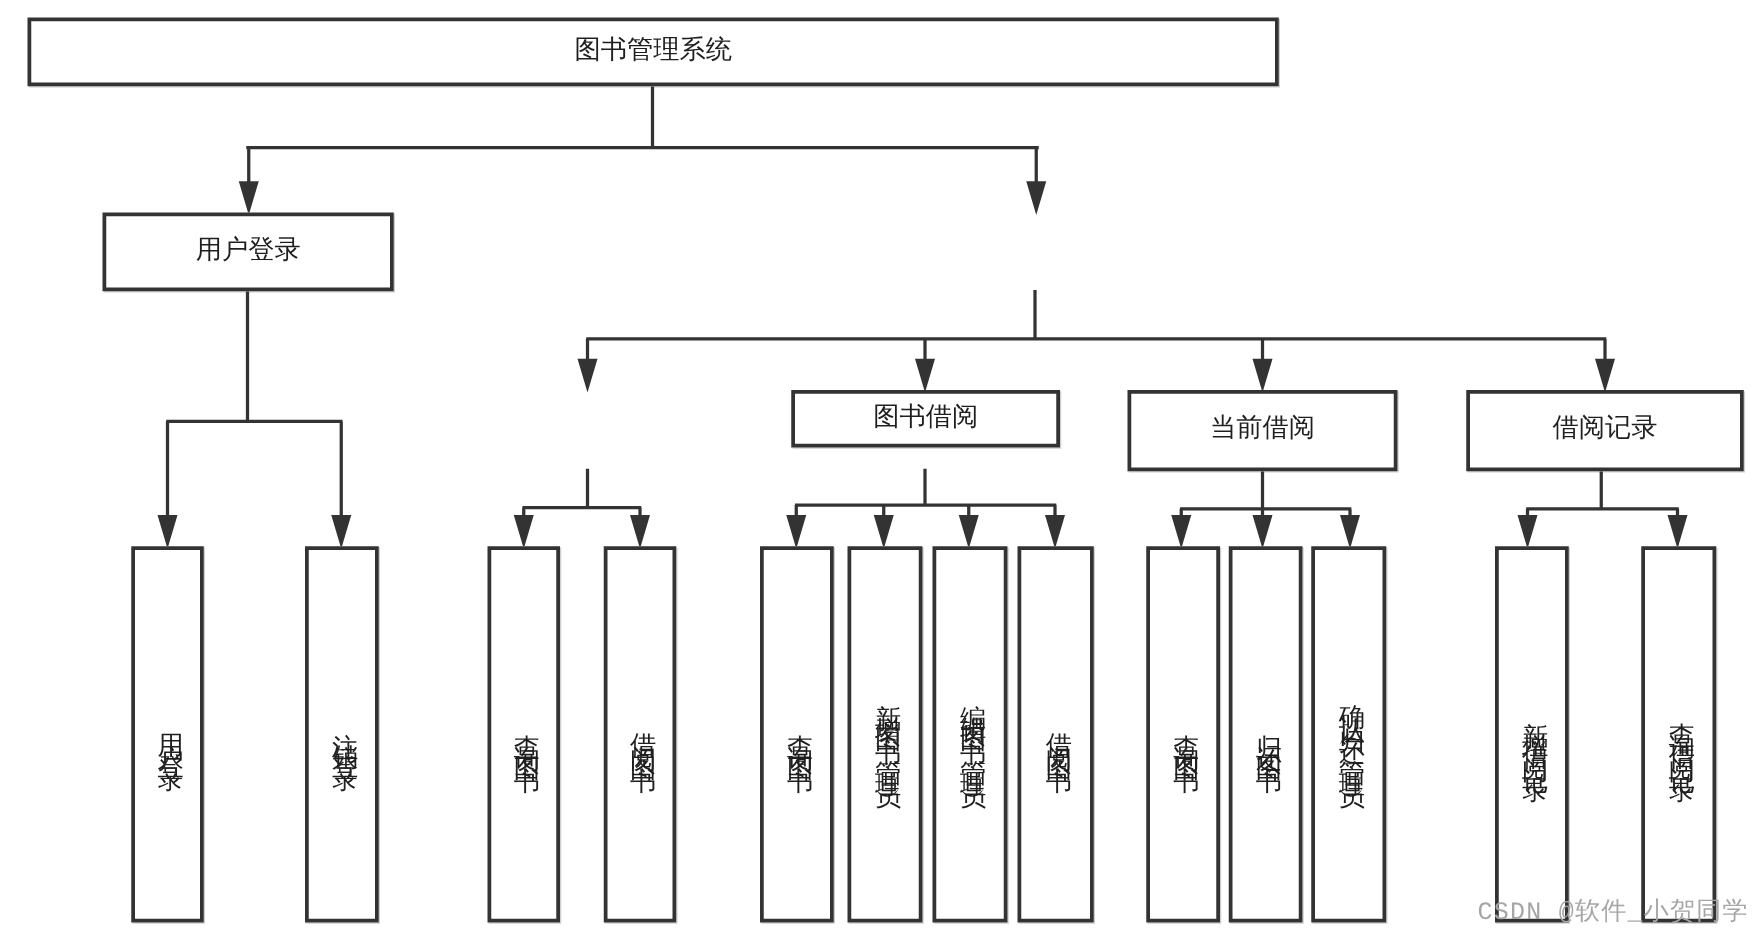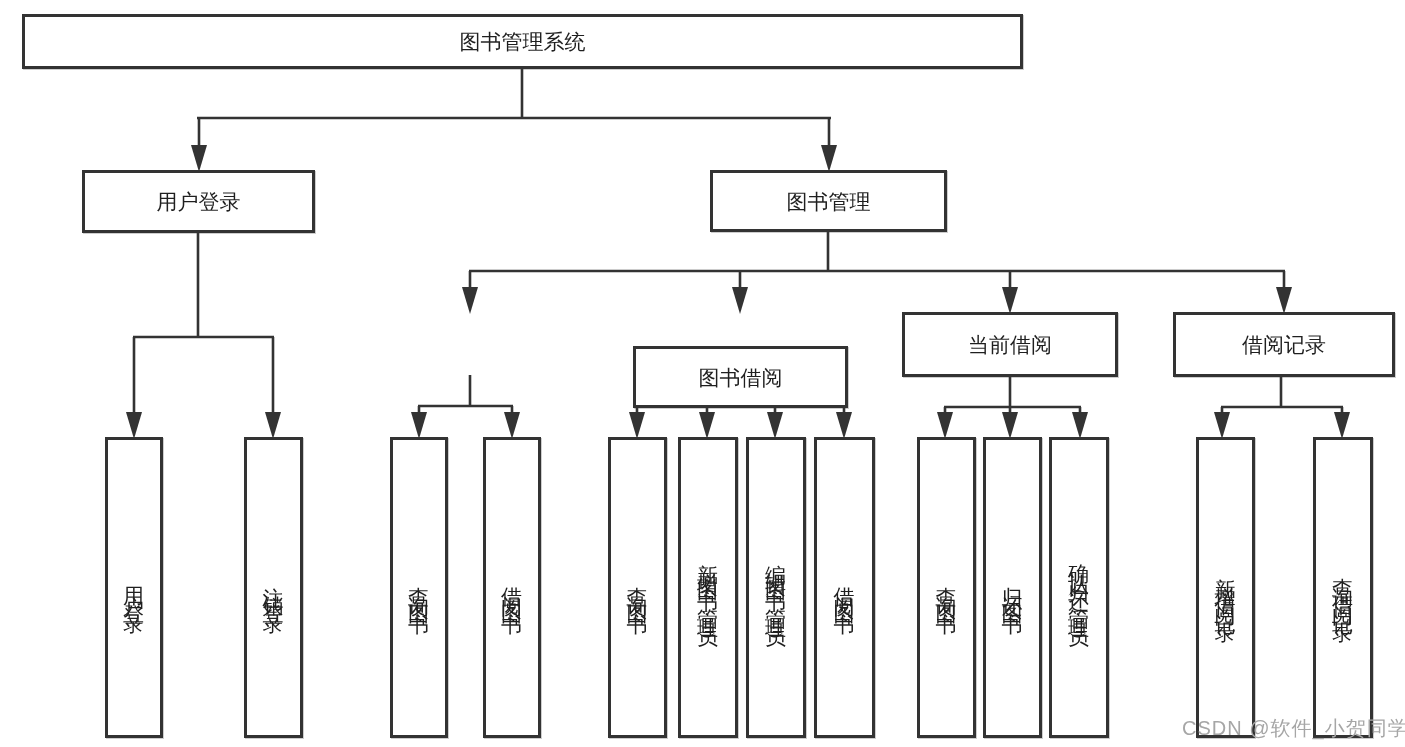--- a/index.html
+++ b/index.html
@@ -1,20 +1,20 @@
 <!DOCTYPE html>
 <html><head>
 <meta charset="utf-8">
 <style>
   html,body{margin:0;padding:0;background:#ffffff;}
   .stage{
     position:relative;
     width:1405px;height:747px;
     background:#ffffff;
-    font-family:Liberation Sans, sans-serif;
+    font-family:Liberation Mono, monospace;
     color:#1f1f1f;
     overflow:hidden;
   }
   .connectors{position:absolute;left:0;top:0;width:1405px;height:747px;}
   .node{
     position:absolute;
     box-sizing:border-box;
     border:3px solid #333333;
     background:#ffffff;
     display:flex;
@@ -81,25 +81,22 @@
     </g>
   </svg>
 
   <div class="node" style="left:22px;top:14px;width:1001px;height:55px;">
     <span class="hlabel">图书管理系统</span>
   </div>
 
   <div class="node" style="left:82px;top:170px;width:233px;height:63px;">
     <span class="hlabel">用户登录</span>
   </div>
-  <div class="node" style="left:710px;top:170px;width:237px;height:62px;">
-    <span class="hlabel">图书管理</span>
-  </div>
 
-  <div class="node" style="left:633px;top:312px;width:215px;height:62px;margin-top:34px;">
+  <div class="node" style="left:633px;top:312px;width:215px;height:46px;">
     <span class="hlabel">图书借阅</span>
   </div>
   <div class="node" style="left:902px;top:312px;width:216px;height:65px;">
     <span class="hlabel">当前借阅</span>
   </div>
   <div class="node" style="left:1173px;top:312px;width:222px;height:65px;">
     <span class="hlabel">借阅记录</span>
   </div>
 
   <div class="node" style="left:105px;top:437px;width:58px;height:301px;">

